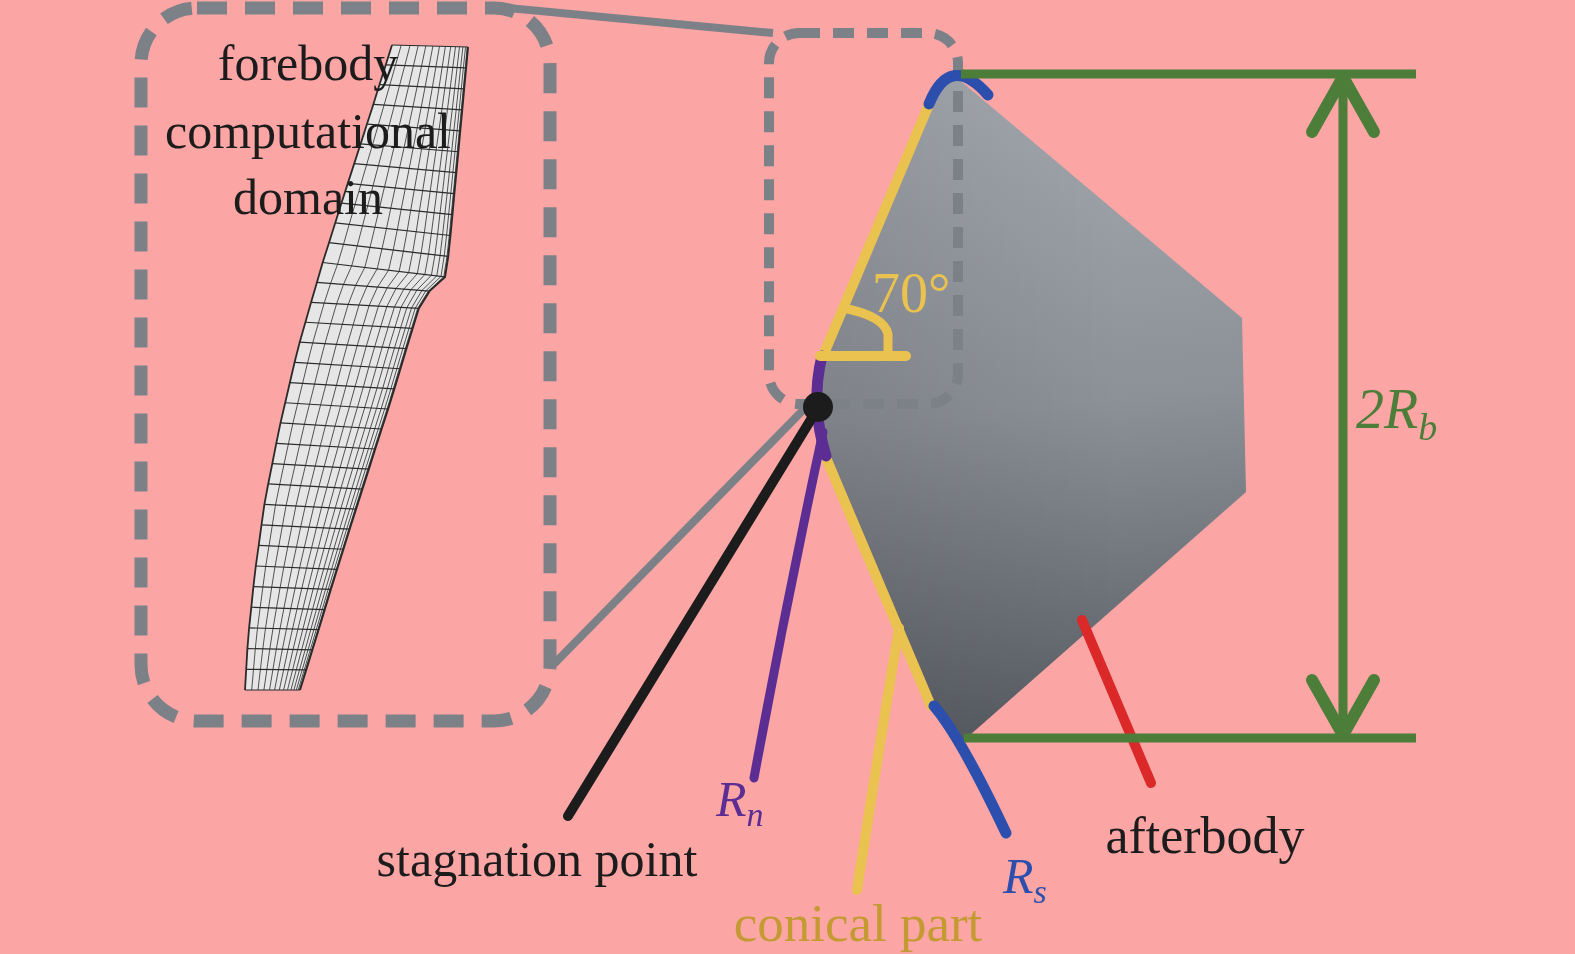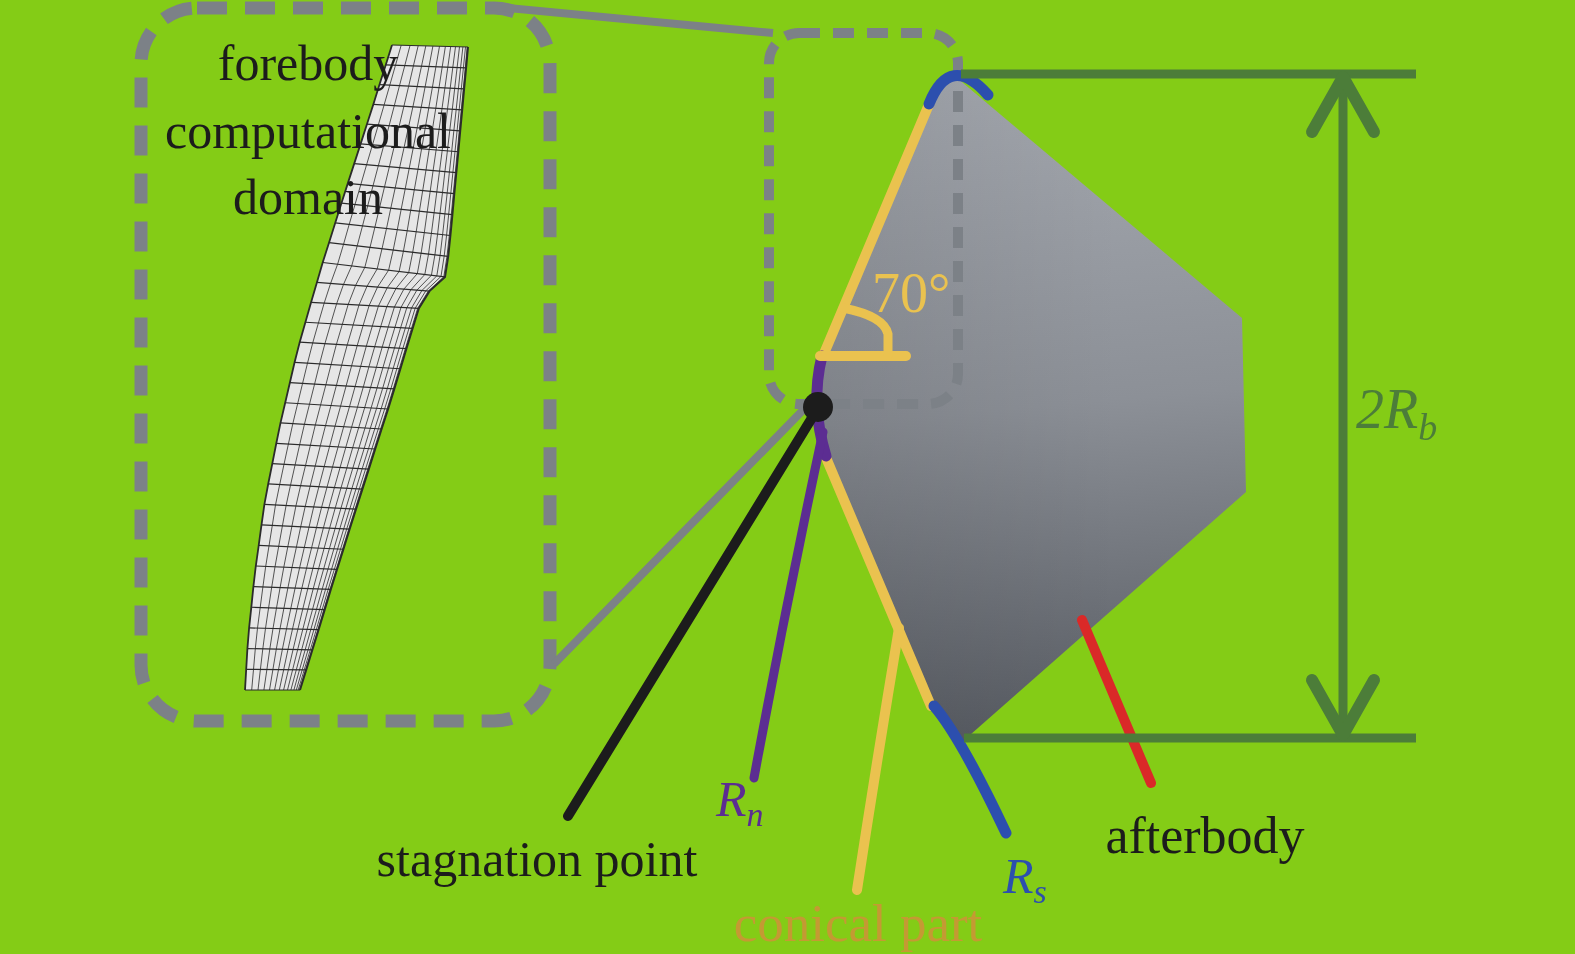--- a/index.html
+++ b/index.html
@@ -5,21 +5,21 @@
   html,body{margin:0;padding:0;background:#fff;}
   .canvas{position:relative;width:1575px;height:954px;background:#ffffff;overflow:hidden;
           font-family:"Liberation Serif","DejaVu Serif",serif;}
   svg{position:absolute;left:0;top:0;}
   text{font-family:"Liberation Serif","DejaVu Serif",serif;}
   .ital{font-style:italic;}
 </style>
 </head>
 <body>
 
-<div class="canvas" style="background: #84cc16;">
+<div class="canvas" style="background: #fca5a5;">
 <svg width="1575" height="954" viewBox="0 0 1575 954">
 
   <defs>
     <linearGradient id="bodyGrad" x1="1020" y1="60" x2="1080" y2="750" gradientUnits="userSpaceOnUse">
       <stop offset="0" stop-color="#a6aab1"></stop>
       <stop offset="0.5" stop-color="#8c9097"></stop>
       <stop offset="1" stop-color="#565a61"></stop>
     </linearGradient>
     <linearGradient id="foreShade" x1="830" y1="400" x2="1120" y2="400" gradientUnits="userSpaceOnUse">
       <stop offset="0" stop-color="#000000" stop-opacity="0.10"></stop>

